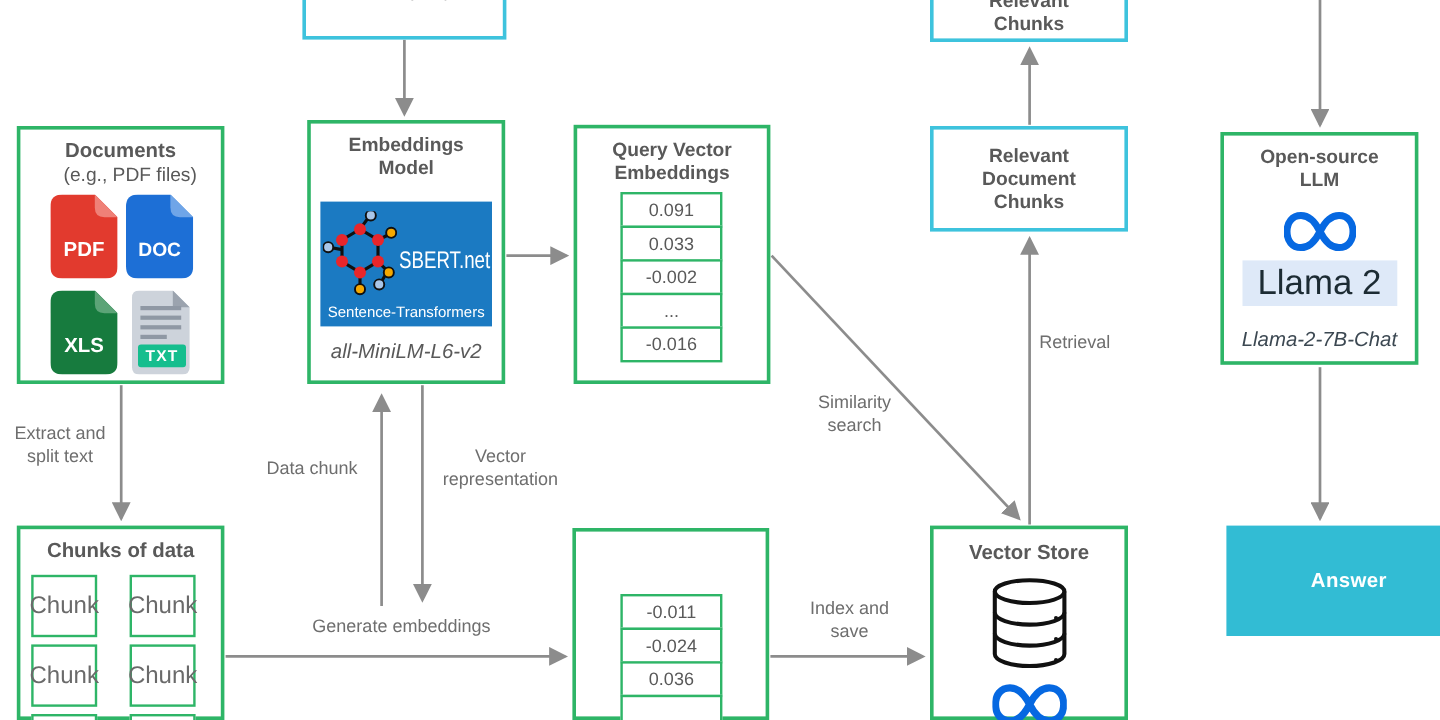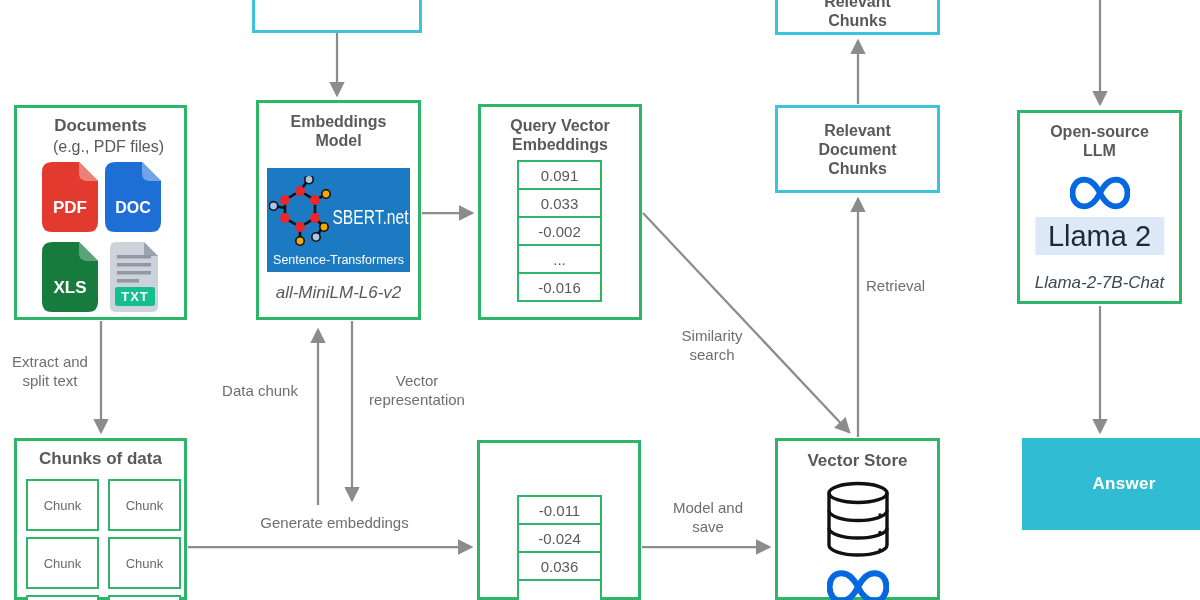--- a/index.html
+++ b/index.html
@@ -21,22 +21,22 @@
   .elabel { position:absolute; font-size:15px; line-height:19px; color:#6E6E6E; text-align:center; z-index:3; }
 
   
   .veccol { position:absolute;border-radius:25px; }
   .veccell { width:85px; height:30px; border:2px solid #2EB567; background:#fff; margin-top:-2px;
              display:flex; align-items:center; justify-content:center;
              font-size:15px; color:#595959; }
   .veccell:first-child { margin-top:0; }
 
   
-  .chunkcell { position:absolute; width:73px; height:52px; border:2px solid #2EB567; background:#fff;
-               display:flex; align-items:center; justify-content:center; font-size:13px; color:#6A6A6A; }
+  .chunkcell { position:absolute; width:55px; height:52px; border:2px solid #2EB567; background:#fff;
+               display:flex; align-items:center; justify-content:center; font-size:20px; color:#6A6A6A; }
 
   
   .fileicon { position:absolute; width:56px; height:70px; }
 
   
   .sbert { position:absolute; left:8px; top:65px; width:143px; height:104px; background:#1B7AC2; }
   .sbert-text { position:absolute; right:2px; top:38px; color:#fff; font-size:20px; font-weight:normal;
                 transform:scaleX(.78); transform-origin:right center; letter-spacing:0px; }
   .sbert-sub { position:absolute; left:0; right:0; bottom:5px; color:#fff; font-size:12.5px; text-align:center; }
 
@@ -232,17 +232,17 @@
   </div>
 
   <div class="box fill-cyan" style="left:1022px; top:438px; width:204px; height:92px;">
     <span class="answer-label">Answer</span>
   </div>
 
   <div class="elabel" style="left:4px;   top:352px; width:92px;">Extract and split text</div>
   <div class="elabel" style="left:205px; top:381px; width:110px;">Data chunk</div>
   <div class="elabel" style="left:358px; top:371px; width:118px;">Vector representation</div>
   <div class="elabel" style="left:237px; top:513px; width:195px;">Generate embeddings</div>
-  <div class="elabel" style="left:662px; top:498px; width:92px;">Model and save</div>
+  <div class="elabel" style="left:662px; top:498px; width:92px;">Index and save</div>
   <div class="elabel" style="left:663px; top:326px; width:98px;">Similarity search</div>
   <div class="elabel" style="left:866px; top:276px; width:90px; text-align:left;">Retrieval</div>
 
 </div>
 
 </body></html>

